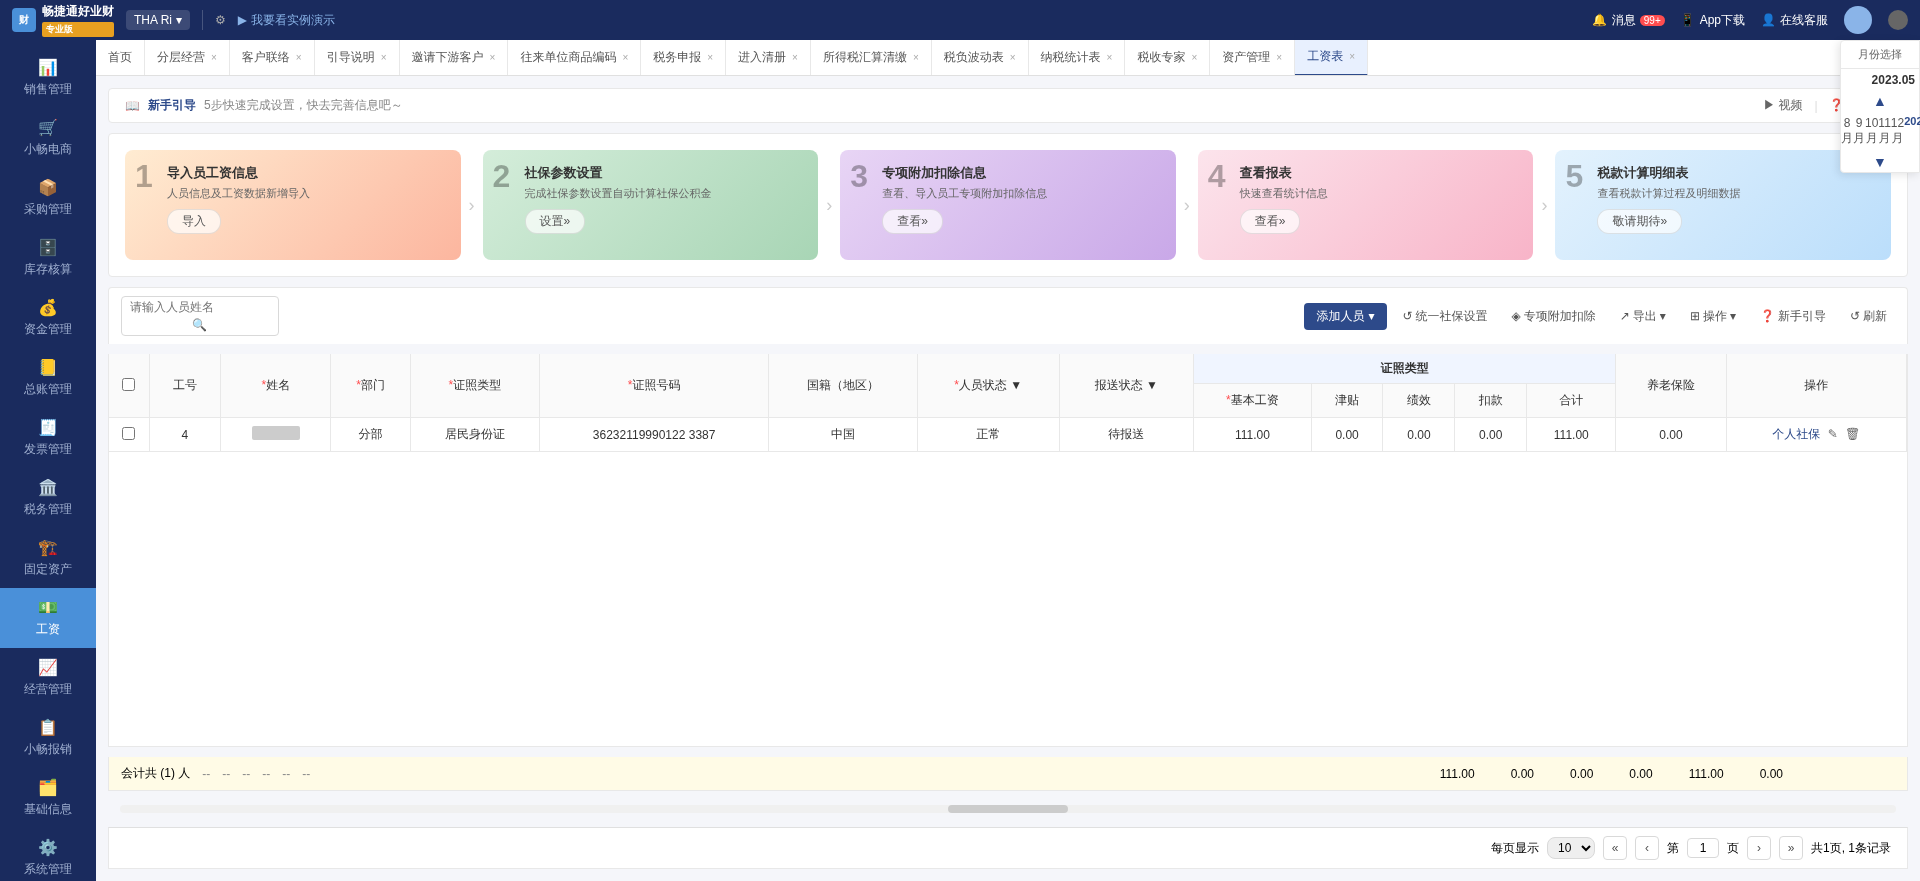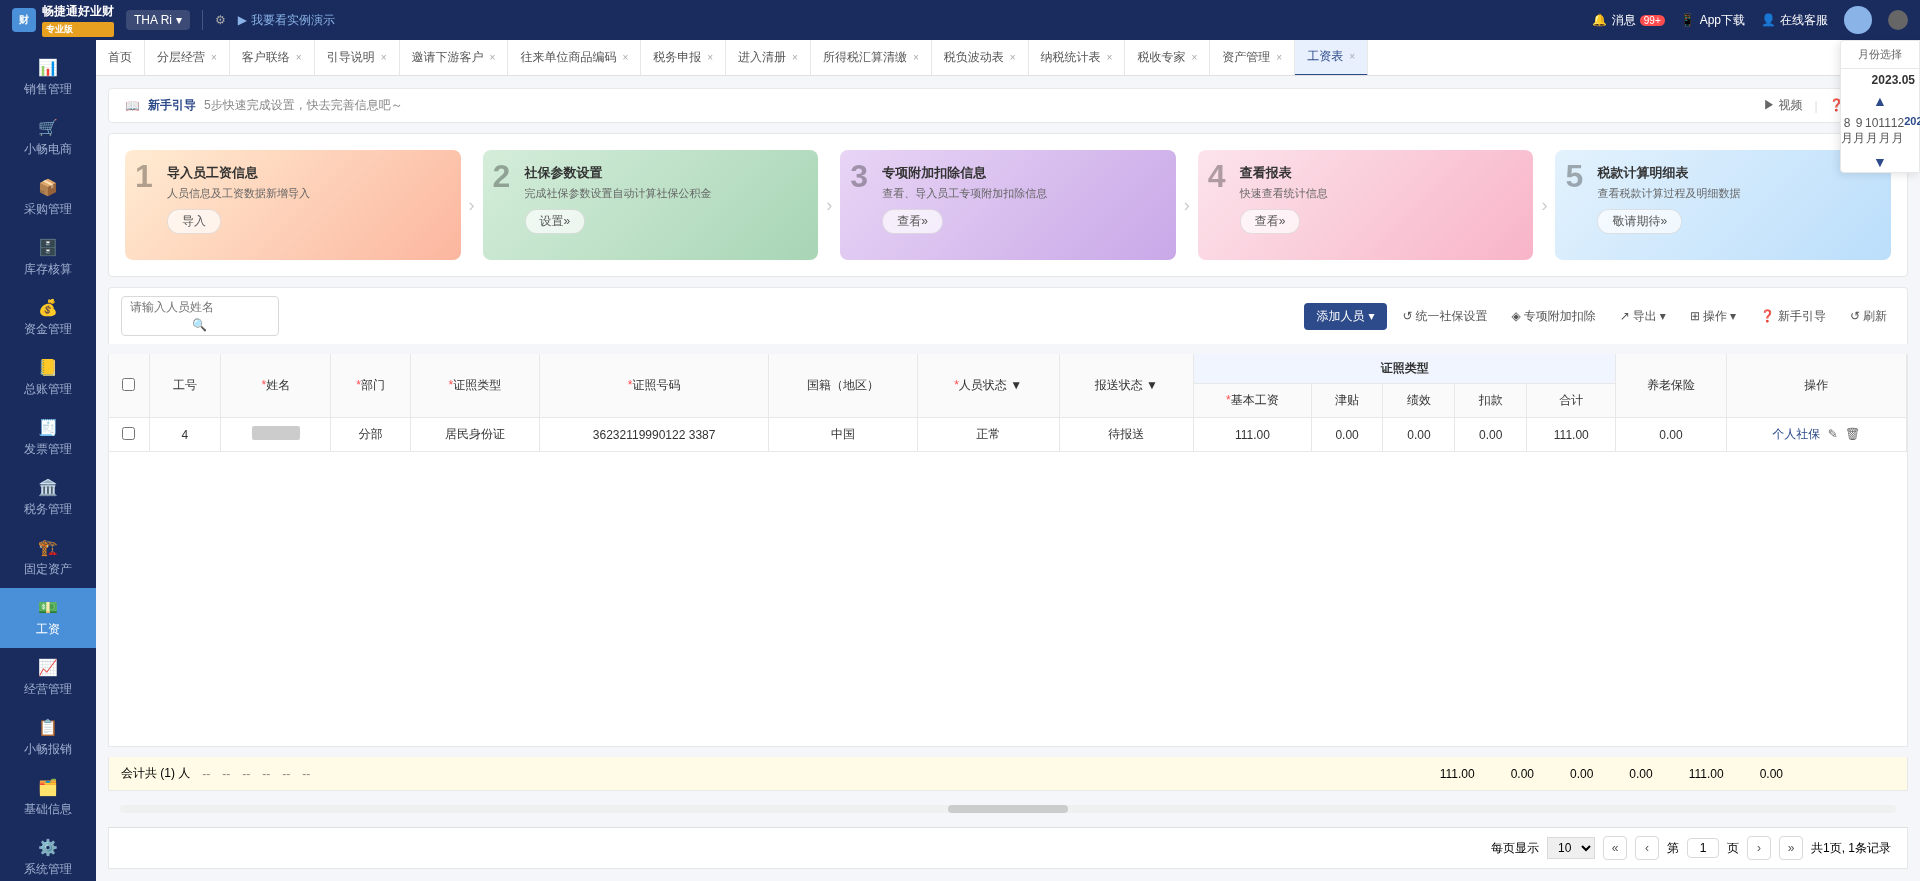--- a/index.html
+++ b/index.html
@@ -408,21 +408,21 @@
       border: 1px solid #e8e8e8;
       border-top: 1px solid #e0e0e0;
       padding: 8px 16px;
       display: flex;
       align-items: center;
       justify-content: flex-end;
       gap: 8px;
     }
     .page-size-select {
       border: 1px solid #d9d9d9;
-      border-radius: 0;
+      border-radius: 8px;
       padding: 2px 6px;
       font-size: 12px;
     }
     .page-btn {
       border: 1px solid #d9d9d9;
       background: #fff;
       border-radius: 4px;
       width: 24px; height: 24px;
       display: flex; align-items: center; justify-content: center;
       cursor: pointer;

